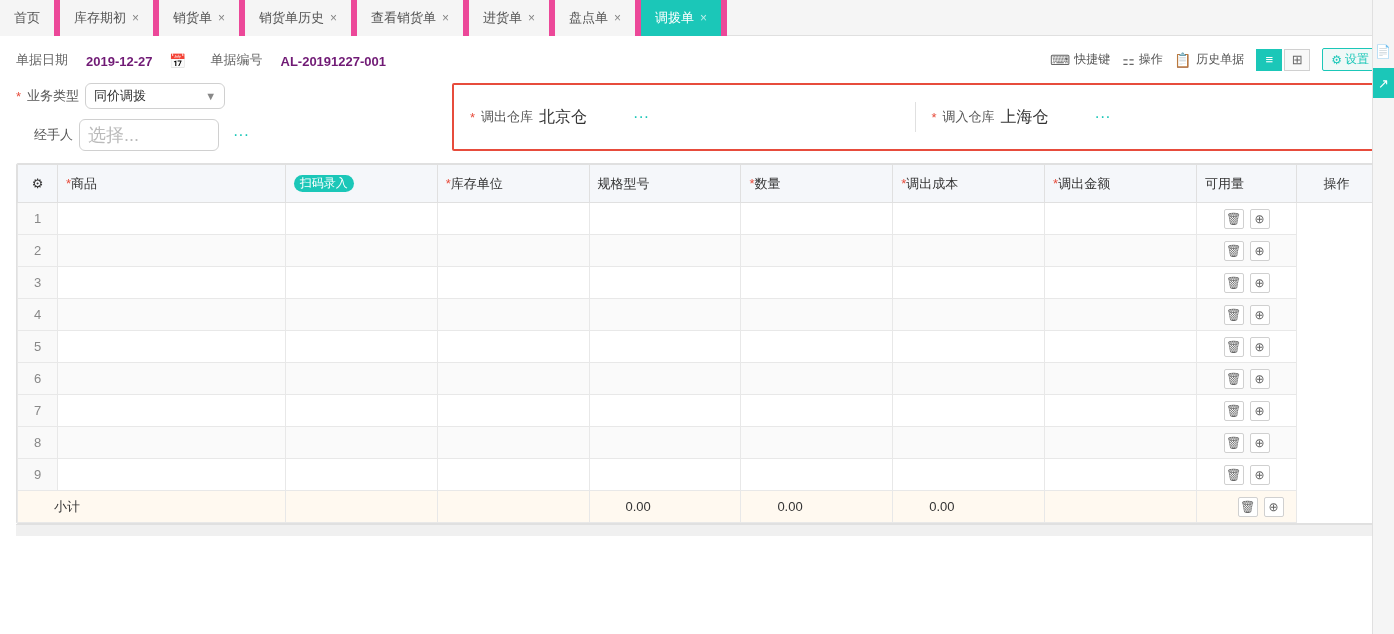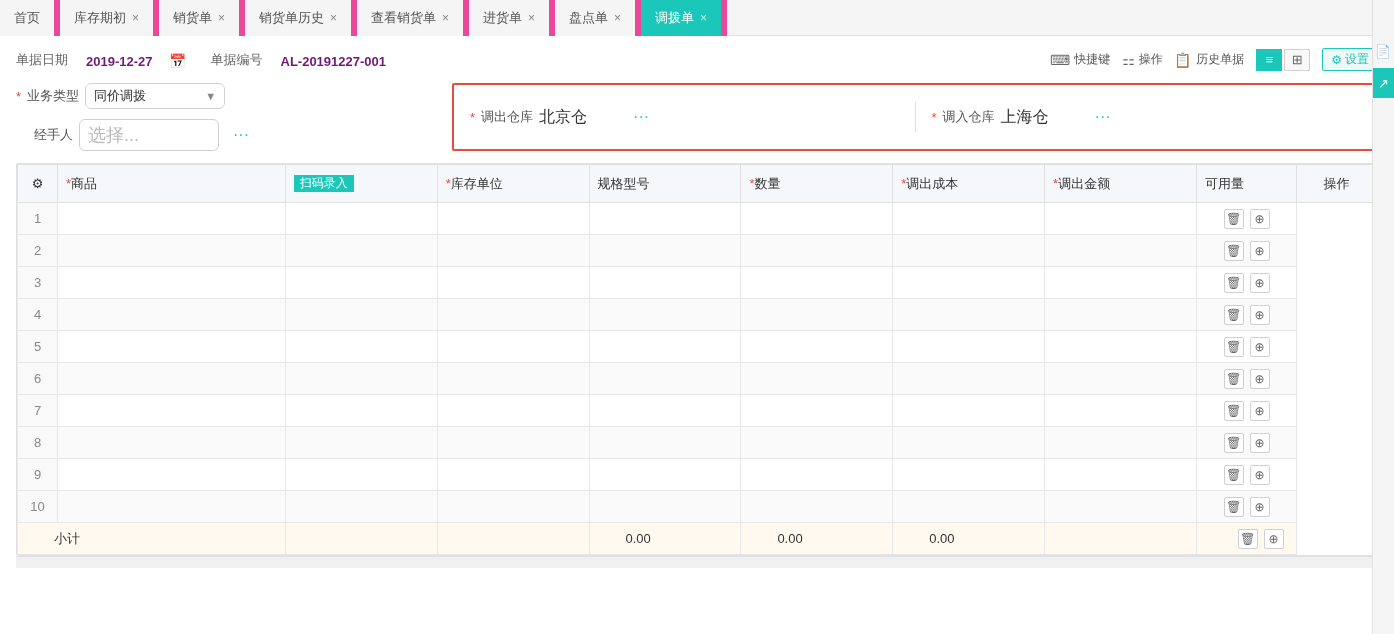--- a/index.html
+++ b/index.html
@@ -180,21 +180,21 @@
     
     .gear-col {
       width: 40px; text-align: center;
     }
     .action-col {
       width: 80px; text-align: center;
       white-space: nowrap;
     }
     .scan-btn {
       background: #1bc7b8; color: #fff; border: none;
-      border-radius: 0; padding: 0 6px; font-size: 12px;
+      border-radius: 10px; padding: 0 6px; font-size: 12px;
       cursor: pointer;
     }
     .action-icons {
       display: flex; align-items: center; justify-content: center; gap: 6px;
     }
     .action-icon {
       width: 20px; height: 20px;
       display: flex; align-items: center; justify-content: center;
       border: 1px solid #d0d0d0; border-radius: 2px;
       cursor: pointer; color: #666; font-size: 12px; background: #fff;
@@ -503,36 +503,20 @@
             <td></td>
             <td></td>
             <td></td>
             <td class="action-col">
     <div class="action-icons">
       <div class="action-icon">🗑</div>
       <div class="action-icon">⊕</div>
     </div>
             </td>
           </tr>
-          <tr>
-            <td class="row-num">10</td>
-            <td></td>
-            <td></td>
-            <td></td>
-            <td></td>
-            <td></td>
-            <td></td>
-            <td></td>
-            <td class="action-col">
-    <div class="action-icons">
-      <div class="action-icon">🗑</div>
-      <div class="action-icon">⊕</div>
-    </div>
-            </td>
-          </tr>
           <tr class="subtotal-row">
             <td colspan="2">小计</td>
             <td></td>
             <td></td>
             <td>0.00</td>
             <td>0.00</td>
             <td>0.00</td>
             <td></td>
             <td class="action-col">
   <div class="action-icons">

